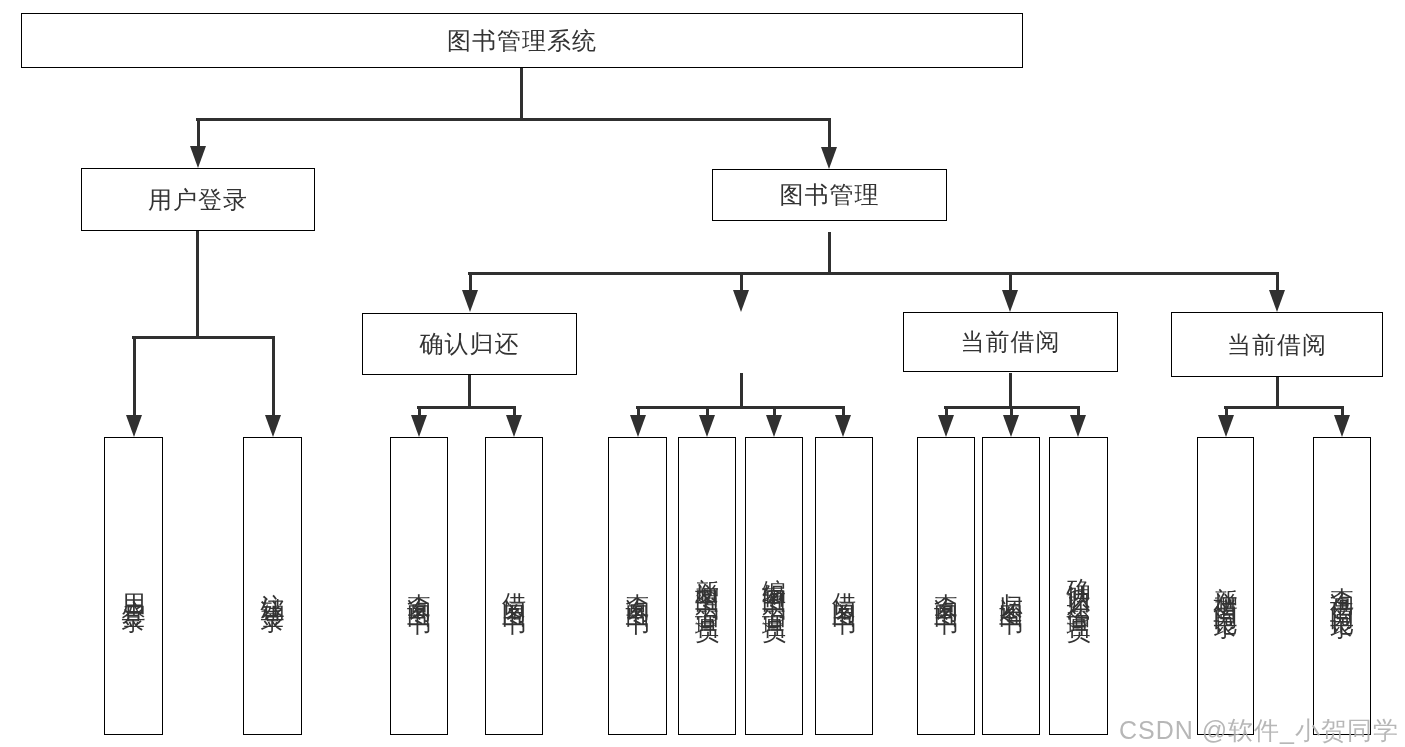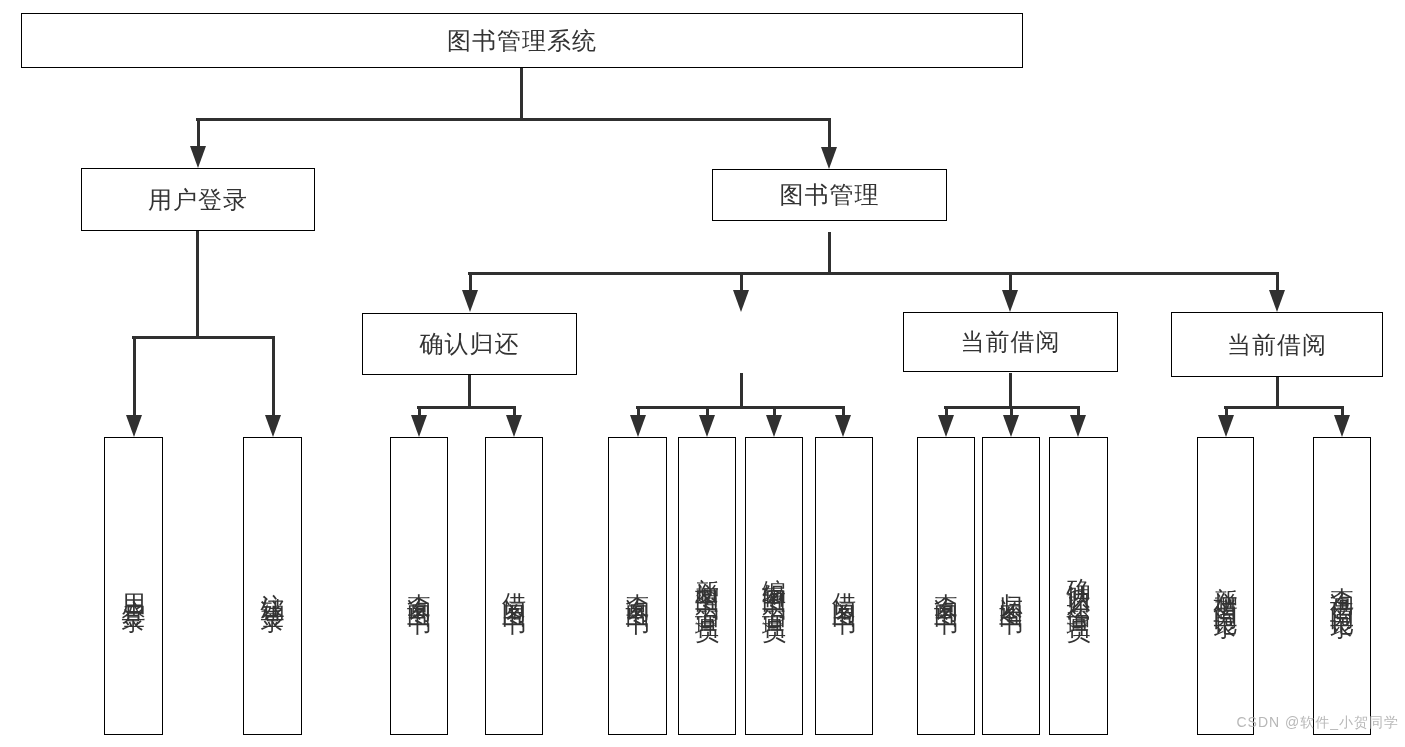--- a/index.html
+++ b/index.html
@@ -37,21 +37,21 @@
     content:"";position:absolute;left:6.5px;top:0;bottom:21px;width:3px;background:#303030;
   }
   .arrow::after{
     content:"";position:absolute;left:0;bottom:0;width:0;height:0;
     border-left:8px solid transparent;border-right:8px solid transparent;
     border-top:22px solid #303030;
   }
   .watermark{
     position:absolute;
     top:714px;right:6px;
-    font-size:14px;
+    font-size:25px;
     color:#b0b0b0;
     letter-spacing:1px;
     z-index:5;
     opacity:.9;
   }
 </style>
 </head>
 <body>
 
 <div class="canvas">

